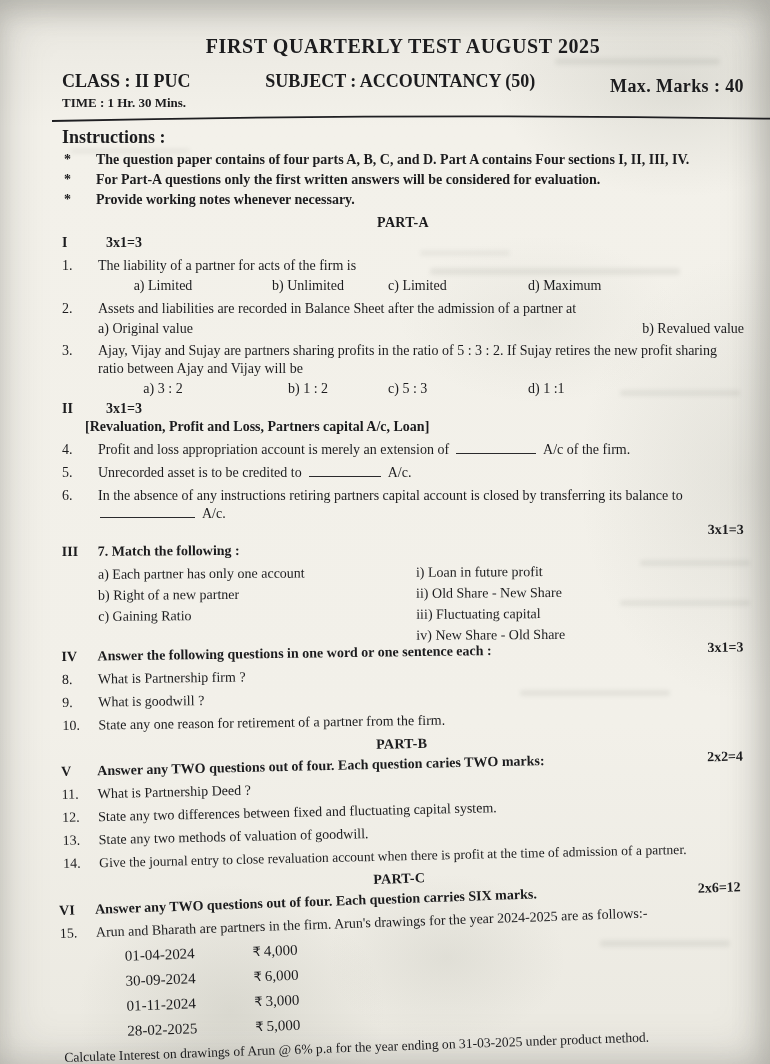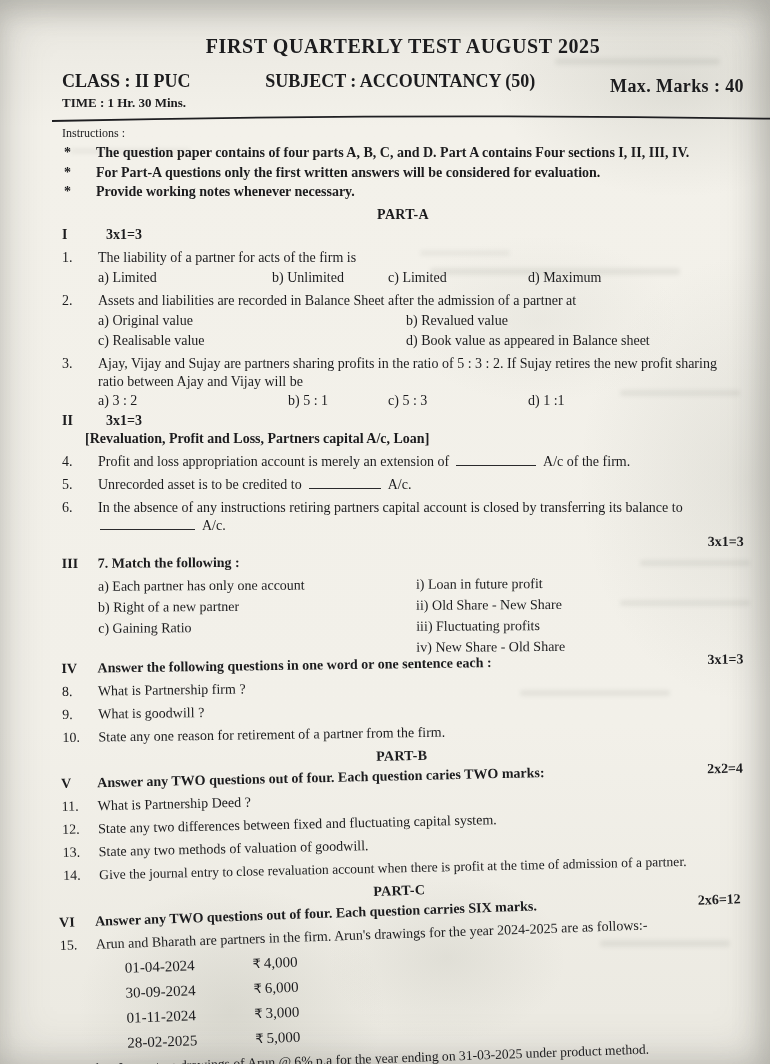--- a/index.html
+++ b/index.html
@@ -16,38 +16,38 @@
     font-family:"Liberation Serif","DejaVu Serif",serif;
     color:#1c1c1e;
     font-size:14px;line-height:1.28;
   }
   .content{position:absolute;left:62px;right:26px;top:34px;}
   .title{text-align:center;font-weight:bold;font-size:20px;letter-spacing:.6px;margin-bottom:10px;}
   .hdr-line1{display:flex;justify-content:space-between;align-items:flex-start;font-weight:bold;font-size:18px;}
   .hdr-max{transform:translateY(5px);letter-spacing:.4px;}
   .hdr-line2{font-weight:bold;font-size:13px;margin-top:2px;}
   .rule{display:block;margin:2px 0 3px -10px;width:740px;}
-  .instr-head{font-weight:normal;font-size:12px;}
+  .instr-head{font-weight:bold;font-size:18px;}
   .instr{display:flex;font-weight:bold;margin-top:2px;}
   .star{width:32px;flex:none;padding-left:2px;}
   .itext{flex:1;}
   .part-head{text-align:center;font-weight:bold;margin:5px 0 2px 0;letter-spacing:.3px;}
   .sec-head{display:flex;font-weight:bold;margin-top:2px;}
   .sec-no{width:36px;flex:none;}
   .sec-title{flex:1;}
   .marks{flex:none;font-weight:bold;margin-left:8px;white-space:nowrap;}
   .marks-line{text-align:right;font-weight:bold;margin-top:2px;}
   .q{display:flex;margin-top:5px;}
   .qno{width:36px;flex:none;}
   .qtext{flex:1;}
   .opt-row{display:flex;margin:2px 0 2px 36px;}
-  .ow1{width:130px;flex:none;}
+  .ow1{width:130px;flex:none;text-align:center;}
   .ow2{width:160px;flex:none;text-align:center;}
   .ow3{width:140px;flex:none;}
-  .opt-col{display:flex;margin:2px 0 2px 36px;}
+  .opt-col{display:flex;margin:2px 0 2px 36px;justify-content:space-between;}
   .oc1{width:308px;flex:none;}
   .bracket{font-weight:bold;margin-left:23px;}
   .blank{display:inline-block;width:80px;height:11px;border-bottom:1.5px solid #2a2a2c;margin:0 7px;vertical-align:baseline;}
   .blank.small{width:72px;}
   .blank.big{width:95px;margin-left:2px;}
   .match{display:flex;margin:2px 0 2px 36px;}
   .match-left{width:318px;flex:none;}
   .match-left div,.match-right div{margin-top:3px;}
   .tilt1{transform:rotate(-0.35deg);transform-origin:0 50%;}
   .tilt2{transform:rotate(-0.8deg);transform-origin:0 50%;}
@@ -125,32 +125,28 @@
     </div>
 
     <div class="q">
       <span class="qno">2.</span>
       <span class="qtext">Assets and liabilities are recorded in Balance Sheet after the admission of a partner at</span>
     </div>
     <div class="opt-col">
       <span class="oc1">a) Original value</span>
       <span>b) Revalued value</span>
     </div>
-    <div class="opt-col">
-      <span class="oc1">c) Realisable value</span>
-      <span>d) Book value as appeared in Balance sheet</span>
-    </div>
 
     <div class="q">
       <span class="qno">3.</span>
       <span class="qtext">Ajay, Vijay and Sujay are partners sharing profits in the ratio of 5 : 3 : 2. If Sujay retires the new profit sharing ratio between Ajay and Vijay will be</span>
     </div>
     <div class="opt-row">
       <span class="ow1">a) 3 : 2</span>
-      <span class="ow2">b) 5 : 1</span>
+      <span class="ow2">b) 1 : 2</span>
       <span class="ow3">c) 5 : 3</span>
       <span>d) 1 :1</span>
     </div>
 
     <div class="sec-head">
       <span class="sec-no">II</span>
       <span class="marks">3x1=3</span>
     </div>
     <div class="bracket">[Revaluation, Profit and Loss, Partners capital A/c, Loan]</div>
 
@@ -175,21 +171,21 @@
       </div>
       <div class="match">
         <div class="match-left">
           <div>a) Each partner has only one account</div>
           <div>b) Right of a new partner</div>
           <div>c) Gaining Ratio</div>
         </div>
         <div class="match-right">
           <div>i) Loan in future profit</div>
           <div>ii) Old Share - New Share</div>
-          <div>iii) Fluctuating profits</div>
+          <div>iii) Fluctuating capital</div>
           <div>iv) New Share - Old Share</div>
         </div>
       </div>
     </div>
 
     <div class="tilt2">
       <div class="sec-head">
         <span class="sec-no">IV</span>
         <span class="sec-title">Answer the following questions in one word or one sentence each :</span>
         <span class="marks">3x1=3</span>

